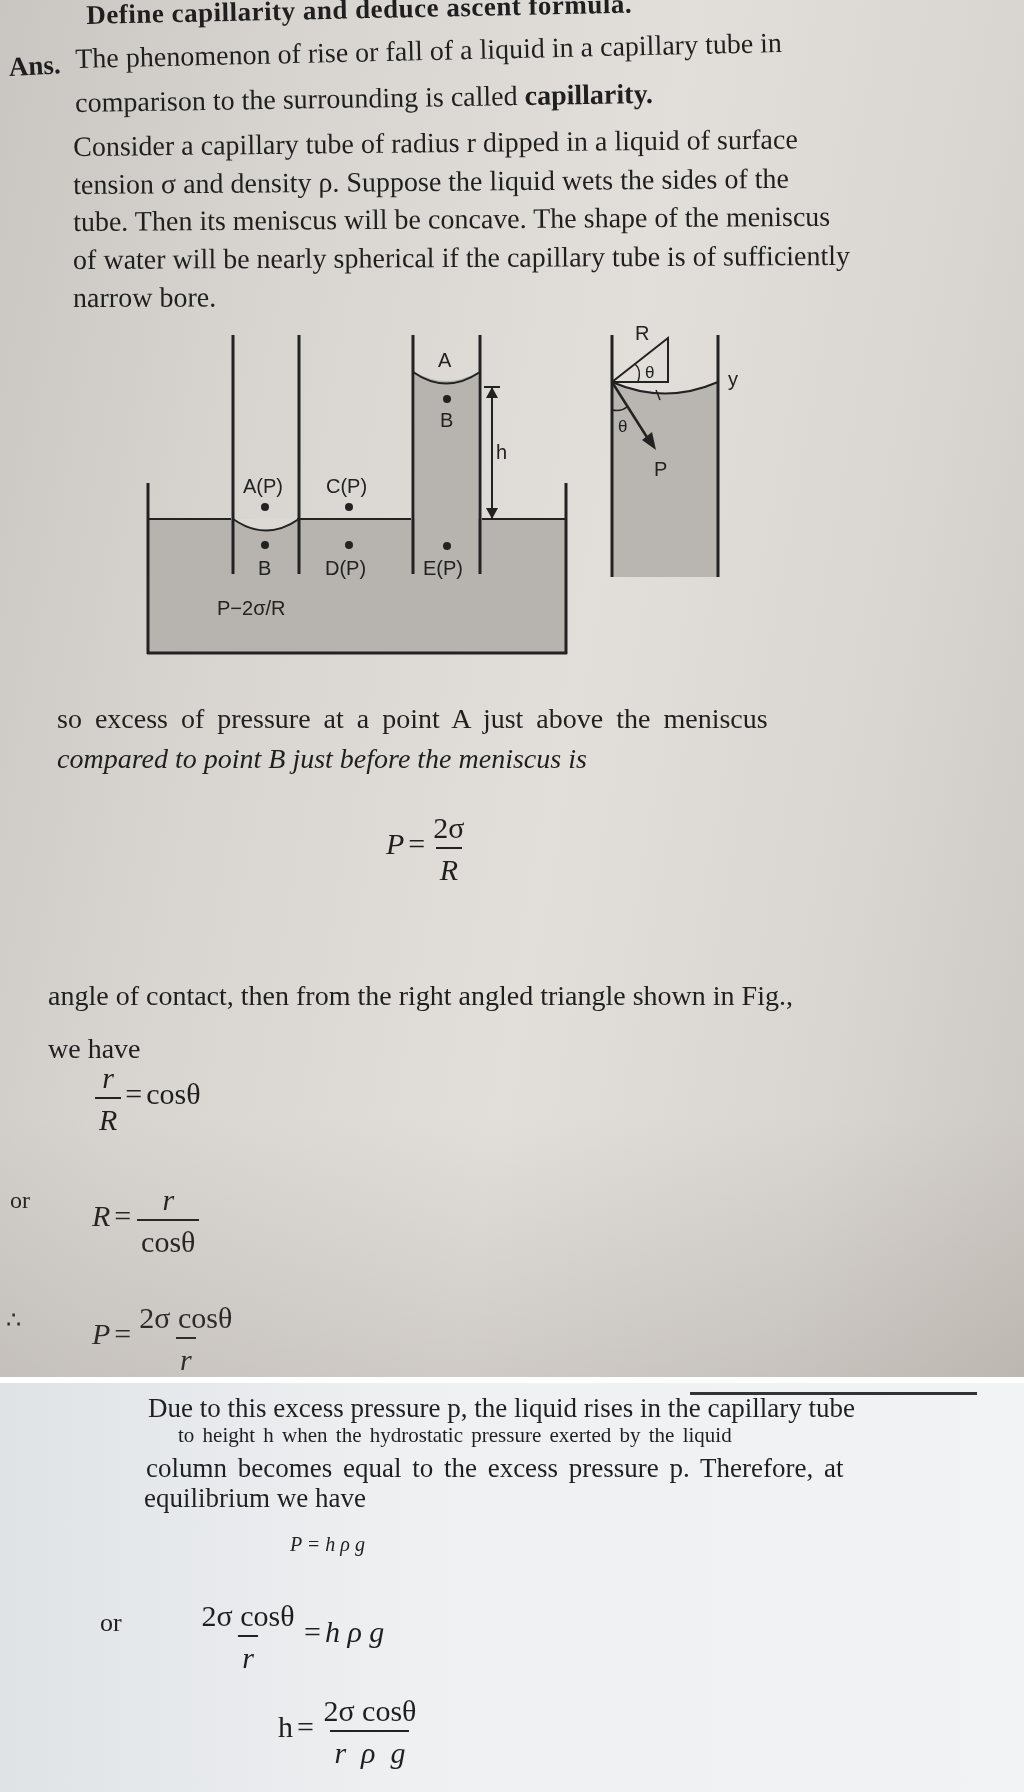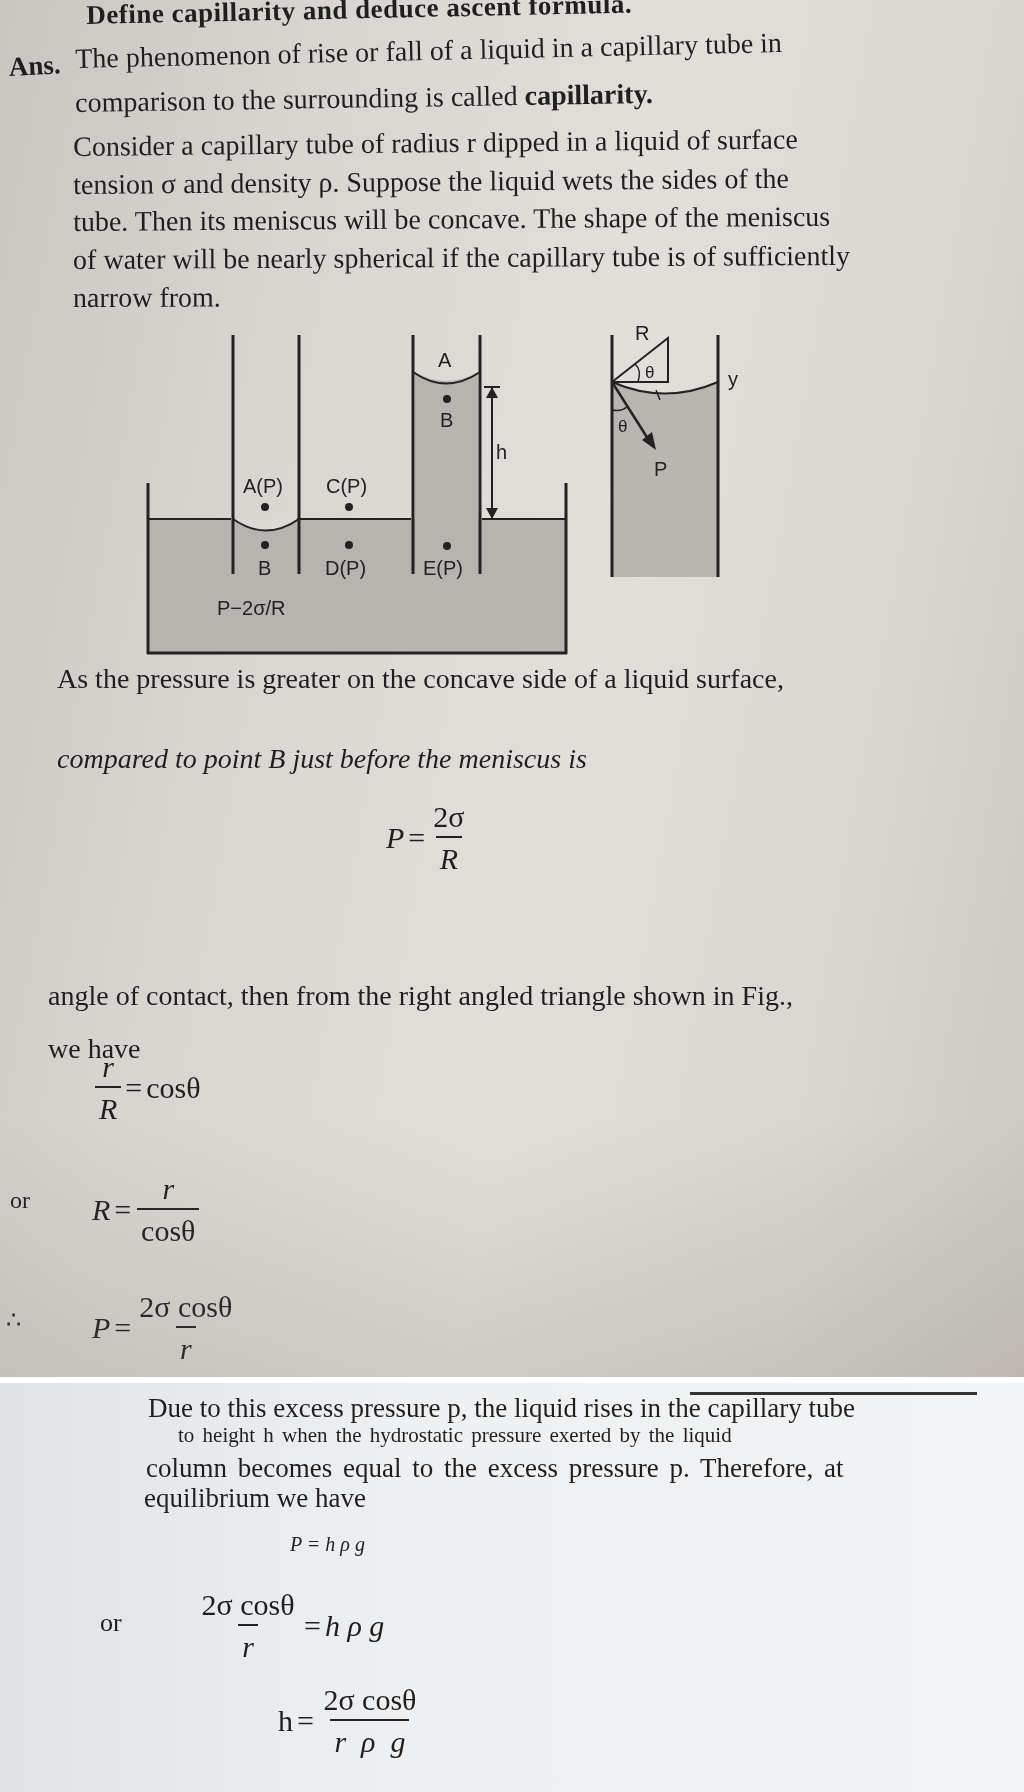--- a/index.html
+++ b/index.html
@@ -31,21 +31,21 @@
     transform: rotate(-1.2deg);
   }
   .ans-label {
     left: 8px; top: 52px; font-size: 27px; font-weight: bold; transform: rotate(-3deg);
   }
   .para { font-size: 28px; line-height: 1; }
   .bold { font-weight: bold; }
   .math { font-family: "Liberation Serif", serif; font-style: italic; font-size: 30px; }
   .upright { font-style: normal; }
   .frac { display: inline-flex; flex-direction: column; align-items: center; vertical-align: middle; }
-  .frac .num { padding: 0 4px 2px; }
+  .frac .num { padding: 0 4px 2px; margin-top: 11px; }
   .frac .den { padding: 4px 4px 0; border-top: 2px solid #222; }
   .eq { display: flex; align-items: center; gap: 4px; }
   svg text { font-family: "Liberation Sans", "DejaVu Sans", sans-serif; }
   .gutter-strip { position:absolute; left:0; top:1377px; width:1024px; height:6px; background:#ffffff; }
 </style>
 </head>
 <body>
 
 <div class="photo1">
 
@@ -54,21 +54,21 @@
 
   <div class="abs para" style="left:75px; top:45px; transform:rotate(-1.3deg); transform-origin:left top;">The phenomenon of rise or fall of a liquid in a capillary tube in</div>
   <div class="abs para" style="left:75px; top:89px; transform:rotate(-0.9deg); transform-origin:left top;">
     <span>comparison to the surrounding is called </span><span class="bold">capillarity.</span>
   </div>
 
   <div class="abs para" style="left:73px; top:133px; transform:rotate(-0.6deg); transform-origin:left top;">Consider a capillary tube of radius r dipped in a liquid of surface</div>
   <div class="abs para" style="left:73px; top:171px; transform:rotate(-0.5deg); transform-origin:left top;">tension σ and density ρ. Suppose the liquid wets the sides of the</div>
   <div class="abs para" style="left:73px; top:208px; transform:rotate(-0.4deg); transform-origin:left top;">tube. Then its meniscus will be concave. The shape of the meniscus</div>
   <div class="abs para" style="left:73px; top:246px; transform:rotate(-0.3deg); transform-origin:left top;">of water will be nearly spherical if the capillary tube is of sufficiently</div>
-  <div class="abs para" style="left:73px; top:284px; transform:rotate(-0.2deg); transform-origin:left top;">narrow from.</div>
+  <div class="abs para" style="left:73px; top:284px; transform:rotate(-0.2deg); transform-origin:left top;">narrow bore.</div>
 
   <svg class="abs" style="left:100px; top:310px;" width="480" height="350" viewBox="0 0 480 350">
 
     <rect x="48" y="209" width="418" height="133" fill="#b7b4b0"></rect>
 
     <path d="M315 62 Q346 80 378 62 L378 209 L315 209 Z" fill="#b7b4b0"></path>
 
     <rect x="131" y="209" width="66" height="60" fill="#b7b4b0"></rect>
     <path d="M131 209 Q164 232 197 209 Z" fill="#dcd9d5"></path>
 
@@ -124,21 +124,21 @@
     <polygon points="66,140 52,130 62,122" fill="#222"></polygon>
     <path d="M22 100 Q32 102 38 96" fill="none" stroke="#222" stroke-width="1.5"></path>
     <line x1="66" y1="80" x2="70" y2="90" stroke="#222" stroke-width="1.5"></line>
     <text x="45" y="30" font-size="20" fill="#222">R</text>
     <text x="55" y="68" font-size="17" fill="#222">θ</text>
     <text x="138" y="76" font-size="20" fill="#222">y</text>
     <text x="28" y="122" font-size="17" fill="#222">θ</text>
     <text x="64" y="166" font-size="20" fill="#222">P</text>
   </svg>
 
-  <div class="abs para" style="left:57px; top:665px;">As the pressure is greater on the concave side of a liquid surface,</div>
+  <div class="abs para" style="left:57px; top:705px; word-spacing:6px;">so excess of pressure at a point A just above the meniscus</div>
   <div class="abs para" style="left:57px; top:745px;font-style:italic;">compared to point B just before the meniscus is</div>
 
   <div class="abs math eq" style="left:386px; top:800px;">
     <span>P</span>
     <span class="upright">=</span>
     <span class="frac">
       <span class="num upright">2σ</span>
       <span class="den">R</span>
     </span>
   </div>

